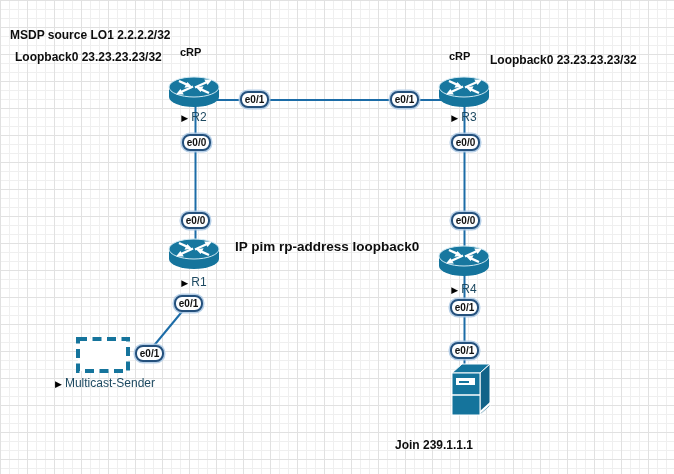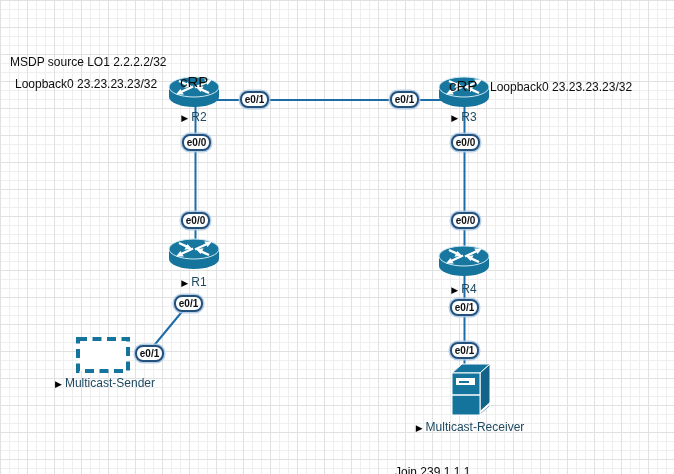--- a/index.html
+++ b/index.html
@@ -22,23 +22,23 @@
     box-shadow:0 0 0 1.5px rgba(170,200,228,.85);
     display:flex;align-items:center;justify-content:center;
     font-size:10px;font-weight:bold;color:#101010;line-height:1;
   }
   .nodelabel{
     position:absolute;text-align:center;font-size:12px;font-weight:normal;
     color:#1d4961;white-space:nowrap;
   }
   .nodelabel .tri{color:#000;font-size:9px;margin-right:3px;}
   .note{
-    position:absolute;font-size:12px;font-weight:normal;color:#0d0d0d;white-space:nowrap;margin-top:27px;
+    position:absolute;font-size:12px;font-weight:bold;color:#0d0d0d;white-space:nowrap;
   }
-  .note.big{font-size:15px;}
+  .note.big{font-size:11px;}
   .note.mid{font-size:13.5px;}
 </style>
 </head>
 <body>
 
 <div class="canvas">
 
   <svg width="0" height="0" style="position:absolute">
     <defs>
       <g id="router-icon-def">
@@ -126,22 +126,22 @@
     </div>
   <div class="pill" style="left:450px;top:342px">
       <span>e0/1</span>
     </div>
 
   <div class="nodelabel" style="left:168px;top:110px;width:52px"><span class="tri">▶</span><span>R2</span></div>
   <div class="nodelabel" style="left:438px;top:110px;width:52px"><span class="tri">▶</span><span>R3</span></div>
   <div class="nodelabel" style="left:168px;top:275px;width:52px"><span class="tri">▶</span><span>R1</span></div>
   <div class="nodelabel" style="left:438px;top:282px;width:52px"><span class="tri">▶</span><span>R4</span></div>
   <div class="nodelabel" style="left:30px;top:376px;width:150px"><span class="tri">▶</span><span>Multicast-Sender</span></div>
-  <div class="nodelabel" style="left:395px;top:420px;width:150px"><span class="tri">▶</span><span>Multicast-Receiver</span></div>
 
   <div class="note" style="left:10px;top:28px">MSDP source LO1 2.2.2.2/32</div>
   <div class="note" style="left:15px;top:50px">Loopback0 23.23.23.23/32</div>
   <div class="note big" style="left:180px;top:46px">cRP</div>
   <div class="note big" style="left:449px;top:50px">cRP</div>
   <div class="note" style="left:490px;top:53px">Loopback0 23.23.23.23/32</div>
+  <div class="note mid" style="left:235px;top:239px">IP pim rp-address loopback0</div>
   <div class="note" style="left:395px;top:438px;width:150px;text-align:left">Join 239.1.1.1</div>
 
 </div>
 
 </body></html>

